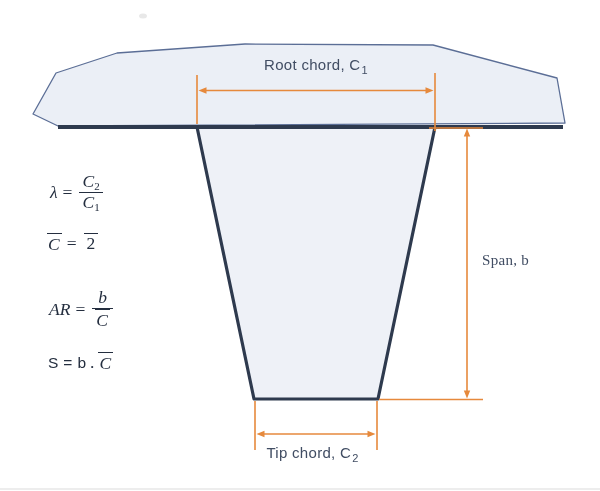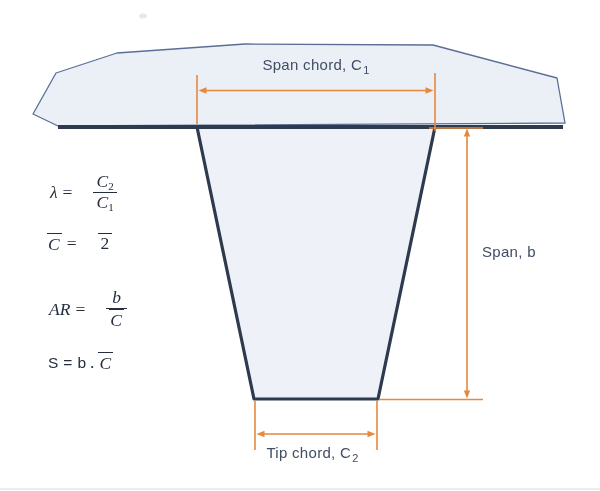--- a/index.html
+++ b/index.html
@@ -24,35 +24,35 @@
   
   .dlabel {
     position:absolute;
     font-size:15px;
     letter-spacing:.3px;
     color:var(--label-text,#414D63);
     white-space:nowrap;
   }
   .dlabel .subd { font-size:11px; vertical-align:-4px; margin-left:1px; }
   .lab-root { left:197px; top:56px; width:238px; text-align:center; }
-  .lab-span { left:482px; top:243px; }
+  .lab-span { left:482px; top:252px;font-family:Liberation Serif, serif; }
   .lab-tip  { left:251px; top:444px; width:123px; text-align:center; }
 
   
   .formula {
     position:absolute;
     display:flex; align-items:center;
     color:var(--formula-text,#242E3F);
     font-family:"Liberation Serif", serif;
     font-size:17.5px;
     white-space:nowrap;
   }
   .it   { font-style:italic; }
   .eq   { margin:0 5px; }
-  .frac { display:inline-flex; flex-direction:column; align-items:center; line-height:1.12; margin-left:16px; }
+  .frac { display:inline-flex; flex-direction:column; align-items:center; line-height:1.12; margin-left:2px; }
   .frac .den { border-top:1.5px solid currentColor; padding:0 3px; }
   .frac .num { padding:0 3px; }
   .fsub { font-size:11px; vertical-align:-3px; font-style:normal; }
   .plus { margin:0 5px; }
   .overbar { display:inline-block; border-top:1.5px solid currentColor; line-height:1.05; padding:1px 2px 0 1px; font-style:italic; }
   .sansv { font-family:"Liberation Sans", sans-serif; font-size:15.5px; }
   .dotop { margin:0 4px; }
   .f-taper  { left:50px; top:172px; }
   .f-mean   { left:47px; top:233px; }
   .f-aspect { left:49px; top:288px; }
@@ -91,21 +91,21 @@
     <g>
       <polygon class="dimfill" points="198.5,90.5 206.5,87.3 206.5,93.7"></polygon>
       <polygon class="dimfill" points="433.5,90.5 425.5,87.3 425.5,93.7"></polygon>
       <polygon class="dimfill" points="467,128.5 463.8,136.5 470.2,136.5"></polygon>
       <polygon class="dimfill" points="467,398.5 463.8,390.5 470.2,390.5"></polygon>
       <polygon class="dimfill" points="256.5,434 264.5,430.8 264.5,437.2"></polygon>
       <polygon class="dimfill" points="375.5,434 367.5,430.8 367.5,437.2"></polygon>
     </g>
   </svg>
 
-  <div class="dlabel lab-root"><span>Span chord, C</span><span class="subd">1</span></div>
+  <div class="dlabel lab-root"><span>Root chord, C</span><span class="subd">1</span></div>
 
   <div class="dlabel lab-span"><span>Span, b</span></div>
 
   <div class="dlabel lab-tip"><span>Tip chord, C</span><span class="subd">2</span></div>
 
   <div class="formula f-taper">
     <span class="it">λ</span>
     <span class="eq">=</span>
     <span class="frac">
       <span class="num"><span class="it">C</span><span class="fsub">2</span></span>

